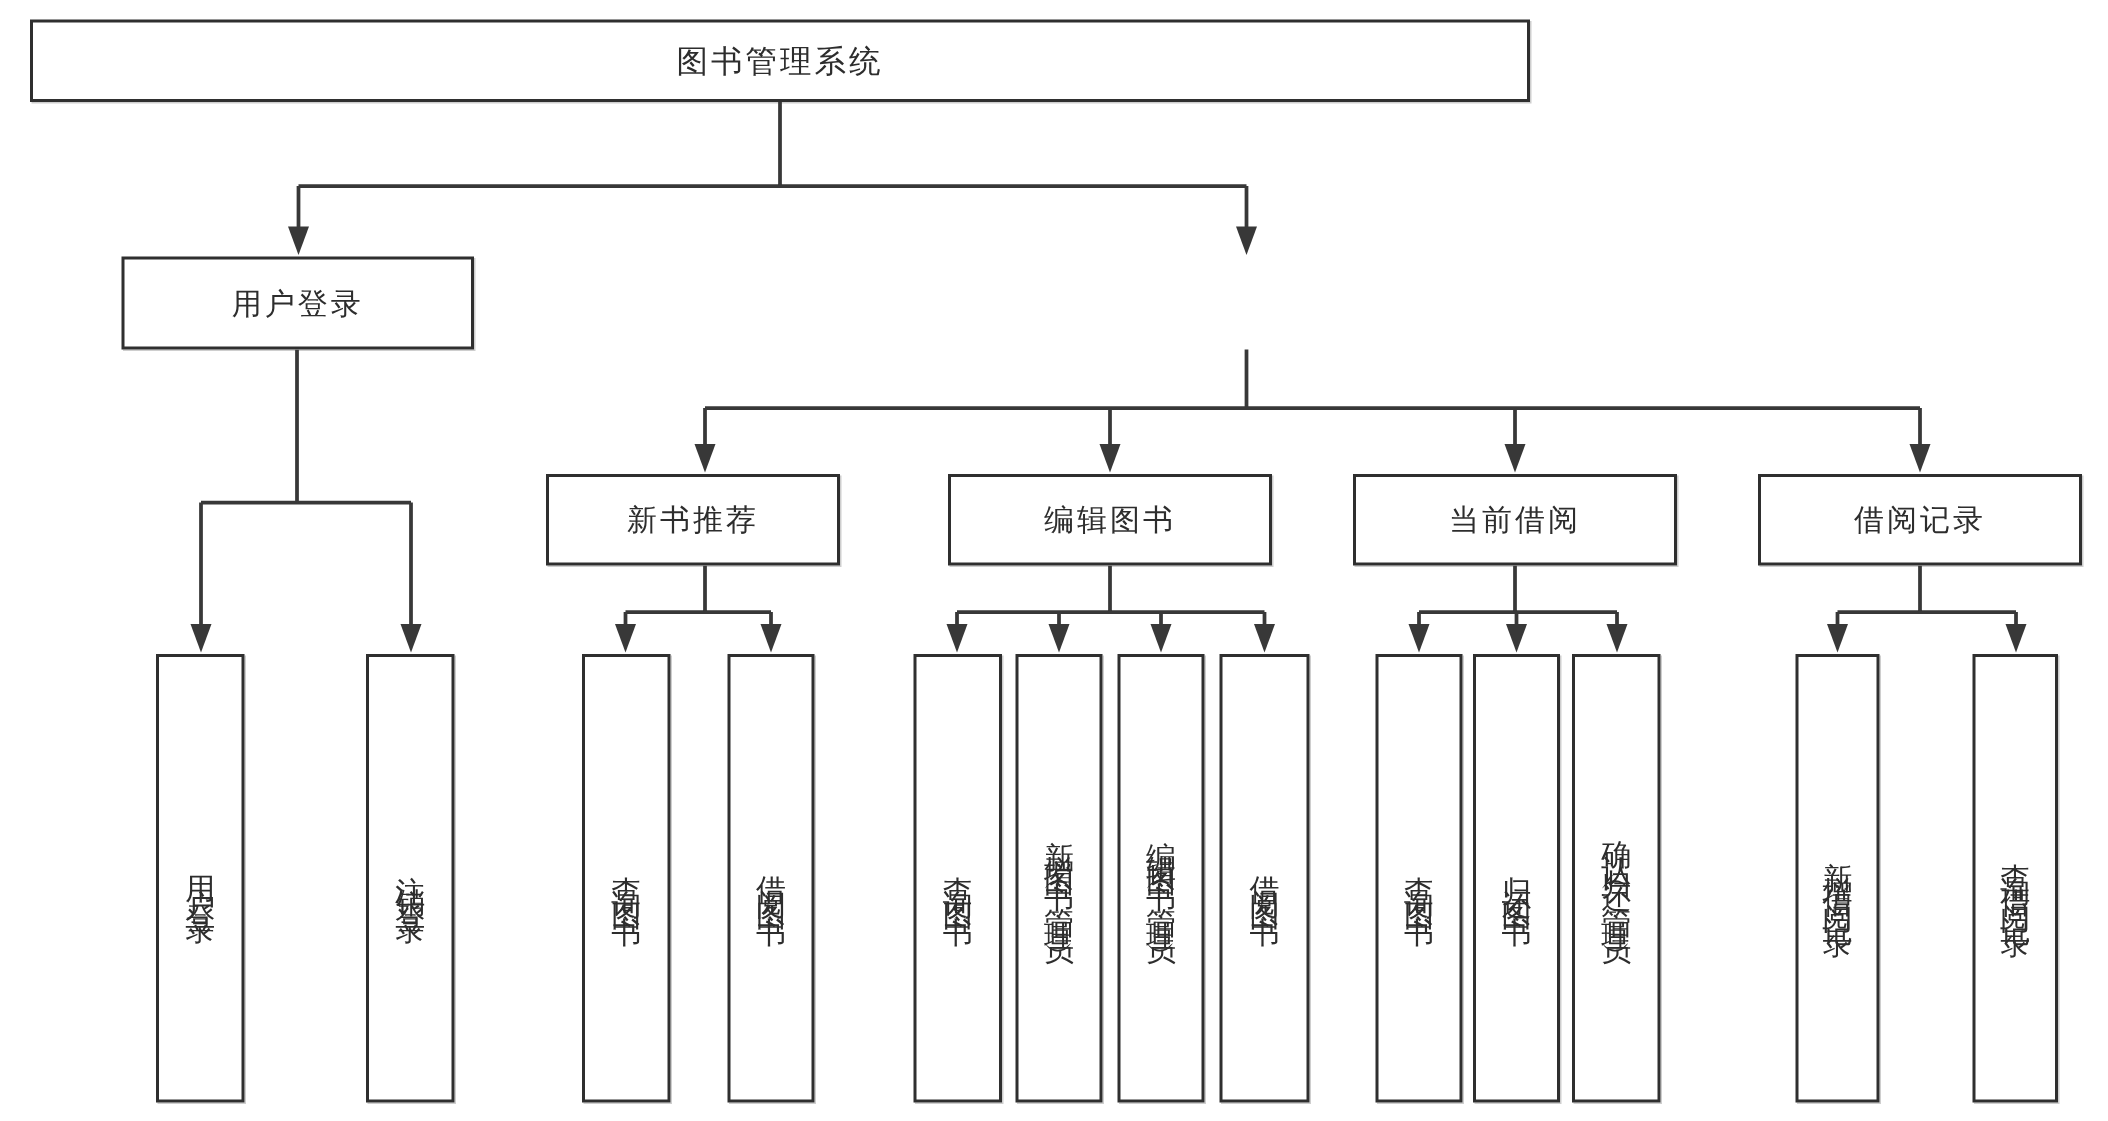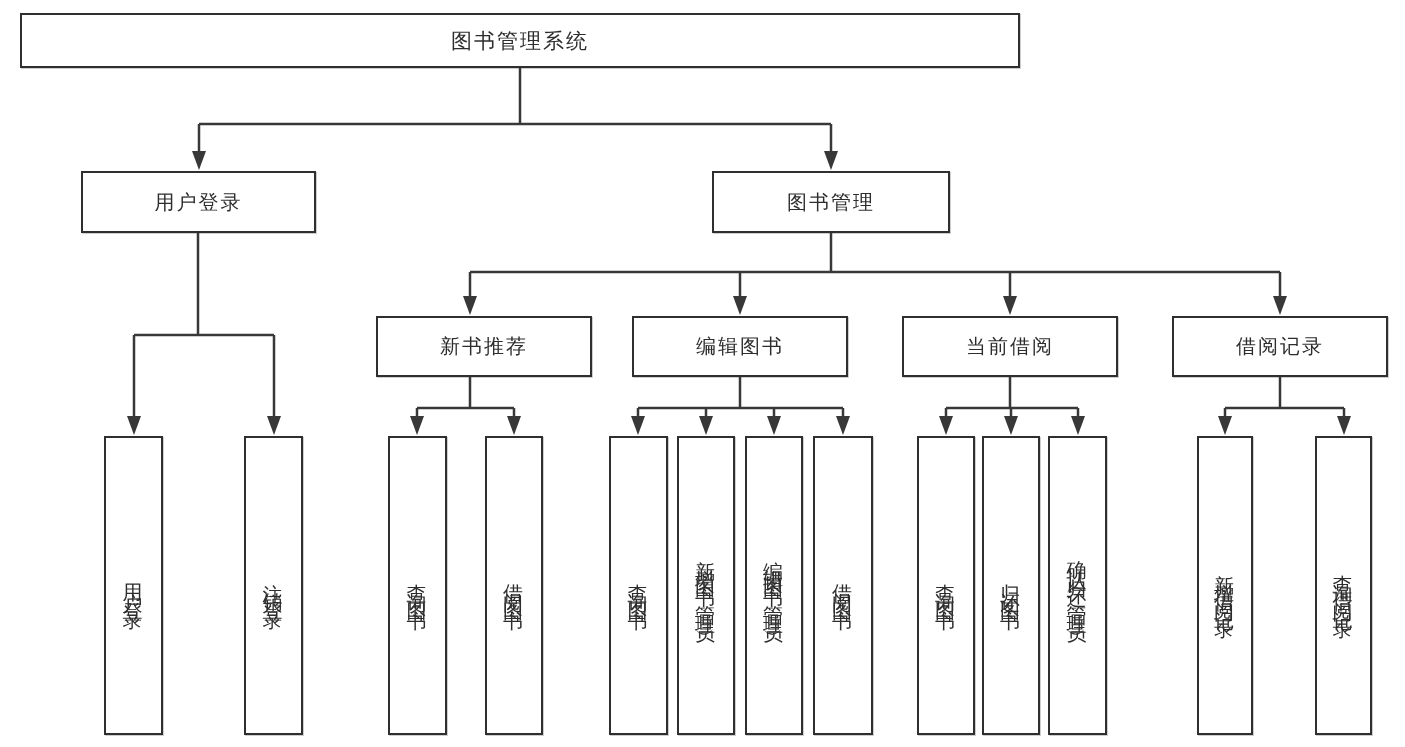--- a/index.html
+++ b/index.html
@@ -81,23 +81,22 @@
     <g>
       <path d="M1280 377 V408 M1225 408 H1344 M1225 408 V417 M1344 408 V417"></path>
       <polygon points="1218,416 1232,416 1225,435"></polygon>
       <polygon points="1337,416 1351,416 1344,435"></polygon>
     </g>
   </svg>
 
   <div class="box title" style="left:20px;top:13px;width:1000px;height:55px">图书管理系统</div>
 
   <div class="box" style="left:81px;top:171px;width:235px;height:62px">用户登录</div>
-  <div class="box" style="left:712px;top:171px;width:238px;height:62px">图书管理</div>
 
-  <div class="box" style="left:376px;top:316px;width:216px;height:61px">新书推荐</div>
+  <div class="box" style="left:364px;top:316px;width:196px;height:61px">新书推荐</div>
   <div class="box" style="left:632px;top:316px;width:216px;height:61px">编辑图书</div>
   <div class="box" style="left:902px;top:316px;width:216px;height:61px">当前借阅</div>
   <div class="box" style="left:1172px;top:316px;width:216px;height:61px">借阅记录</div>
 
   <div class="box v" style="left:104px;top:436px;width:59px;height:299px">用户登录</div>
   <div class="box v" style="left:244px;top:436px;width:59px;height:299px">注销登录</div>
 
   <div class="box v" style="left:388px;top:436px;width:59px;height:299px">查询图书</div>
   <div class="box v" style="left:485px;top:436px;width:58px;height:299px">借阅图书</div>
 

